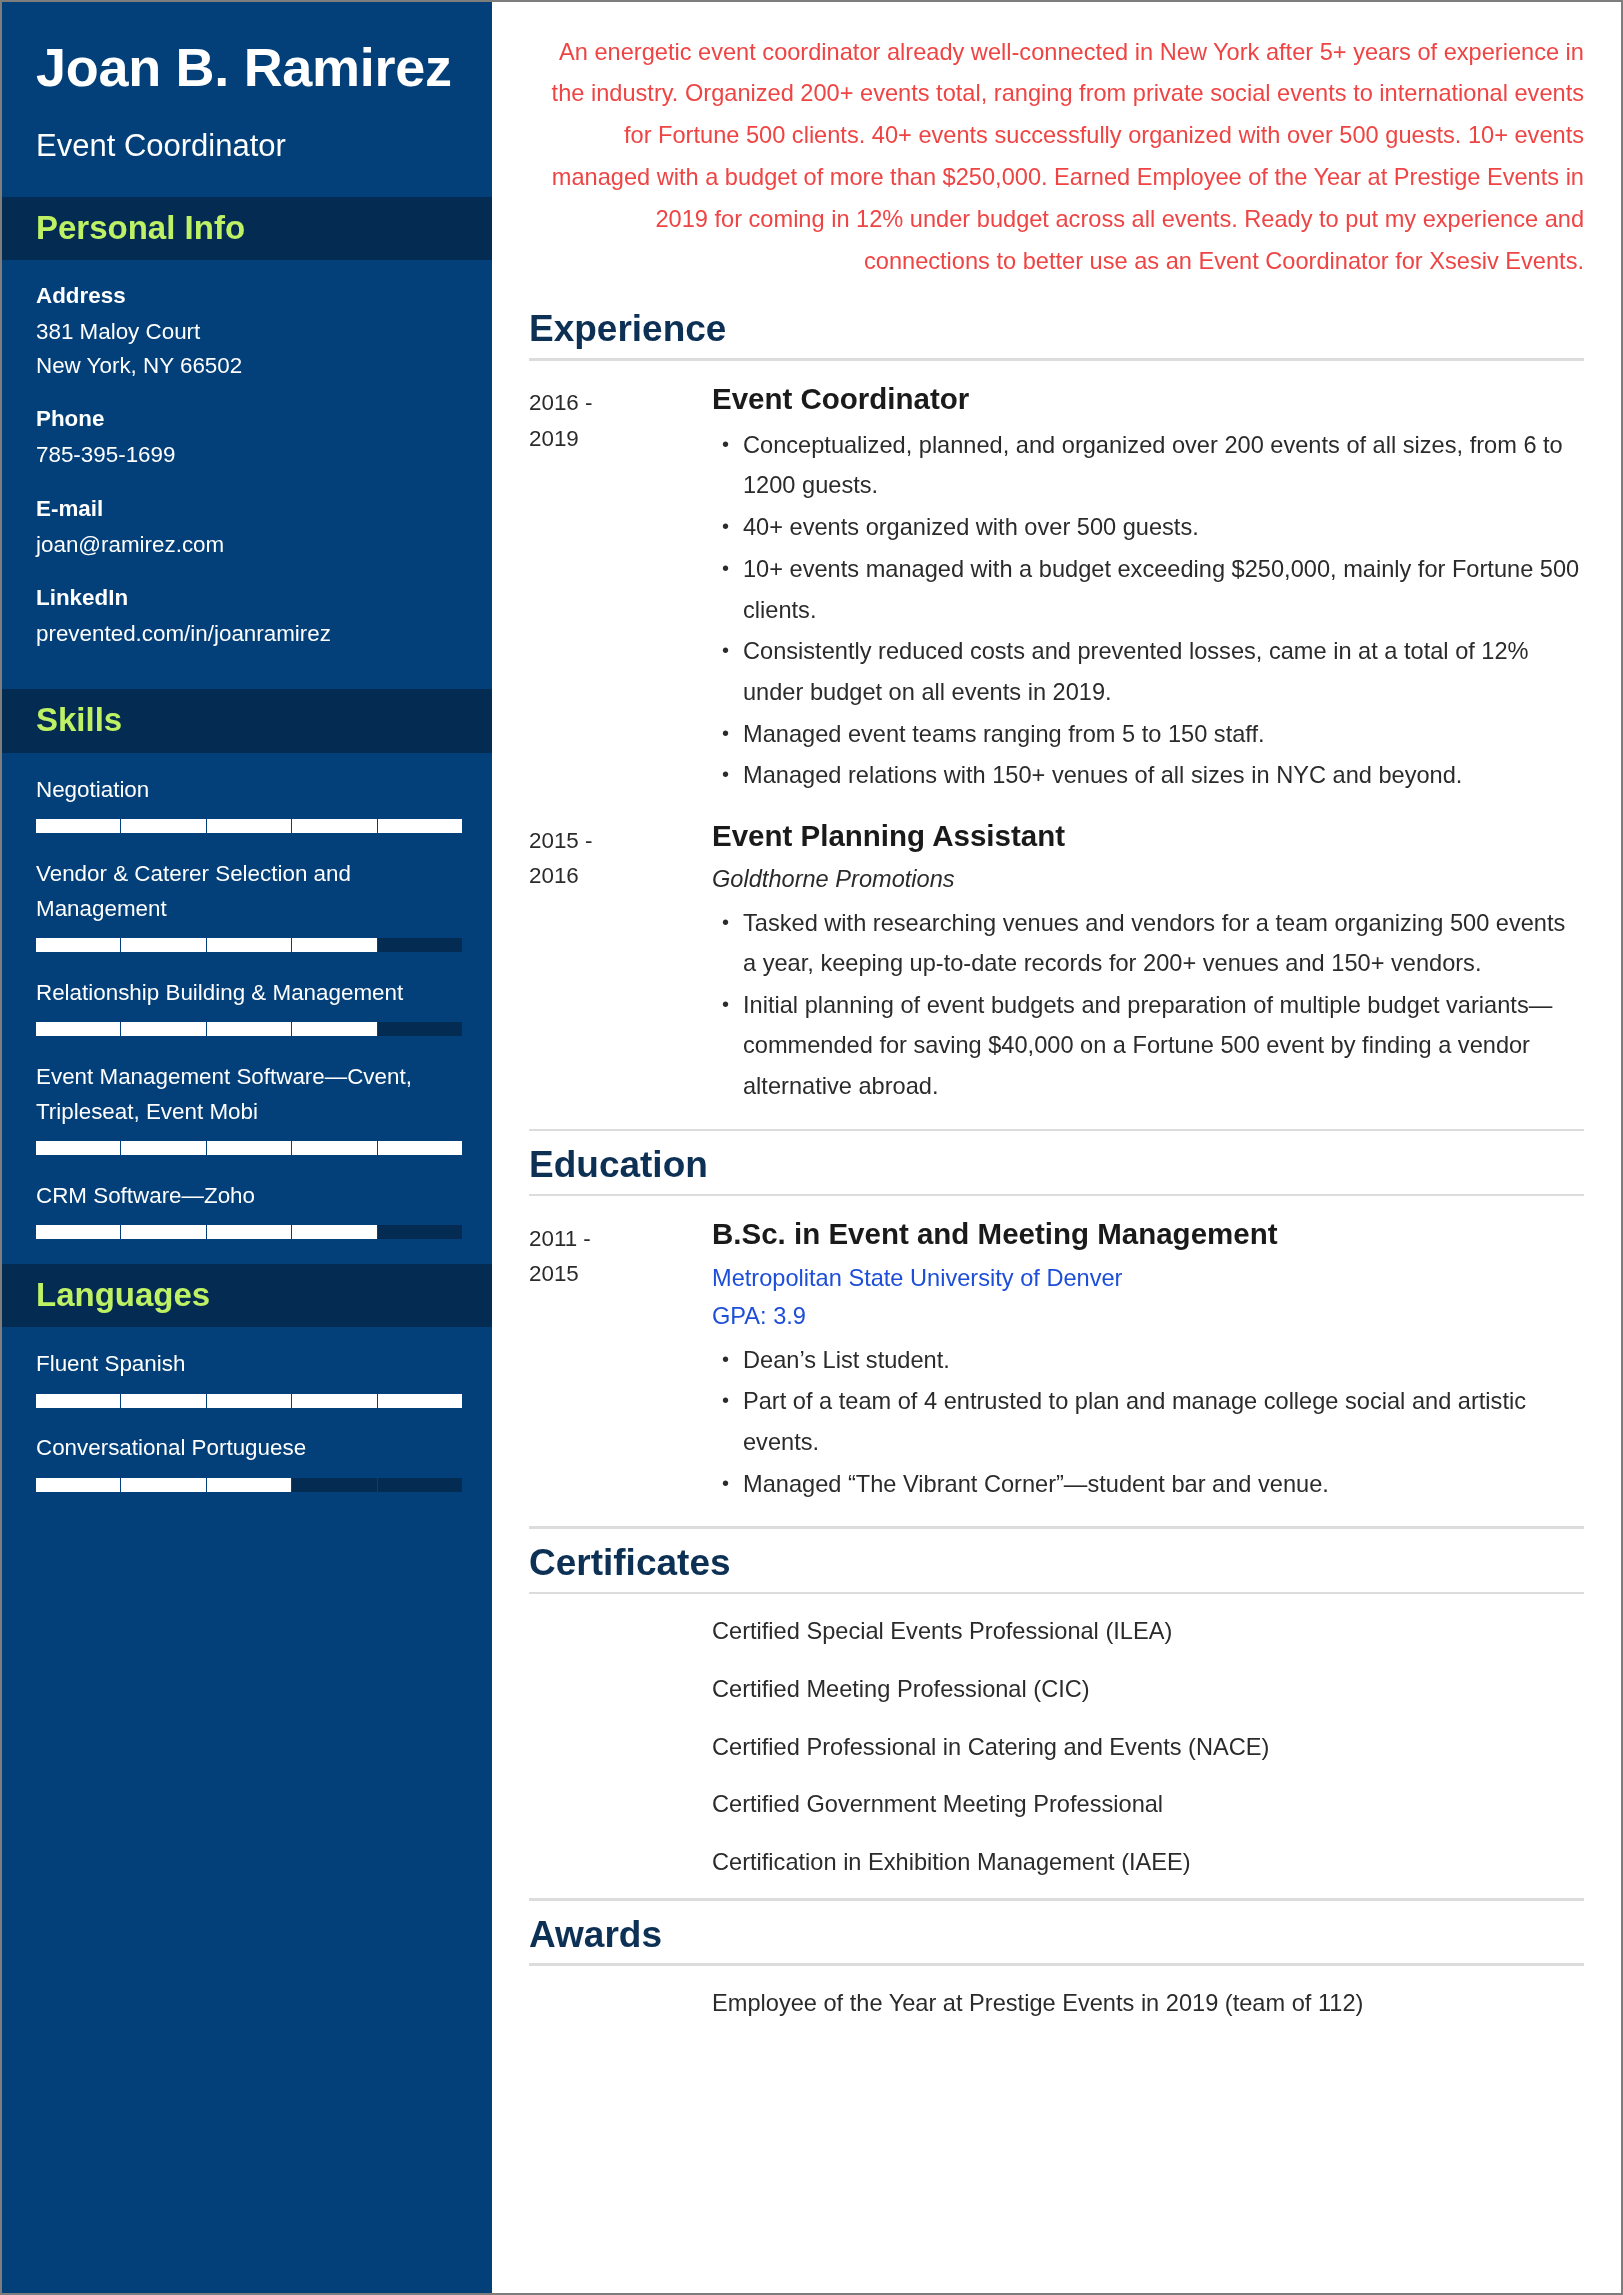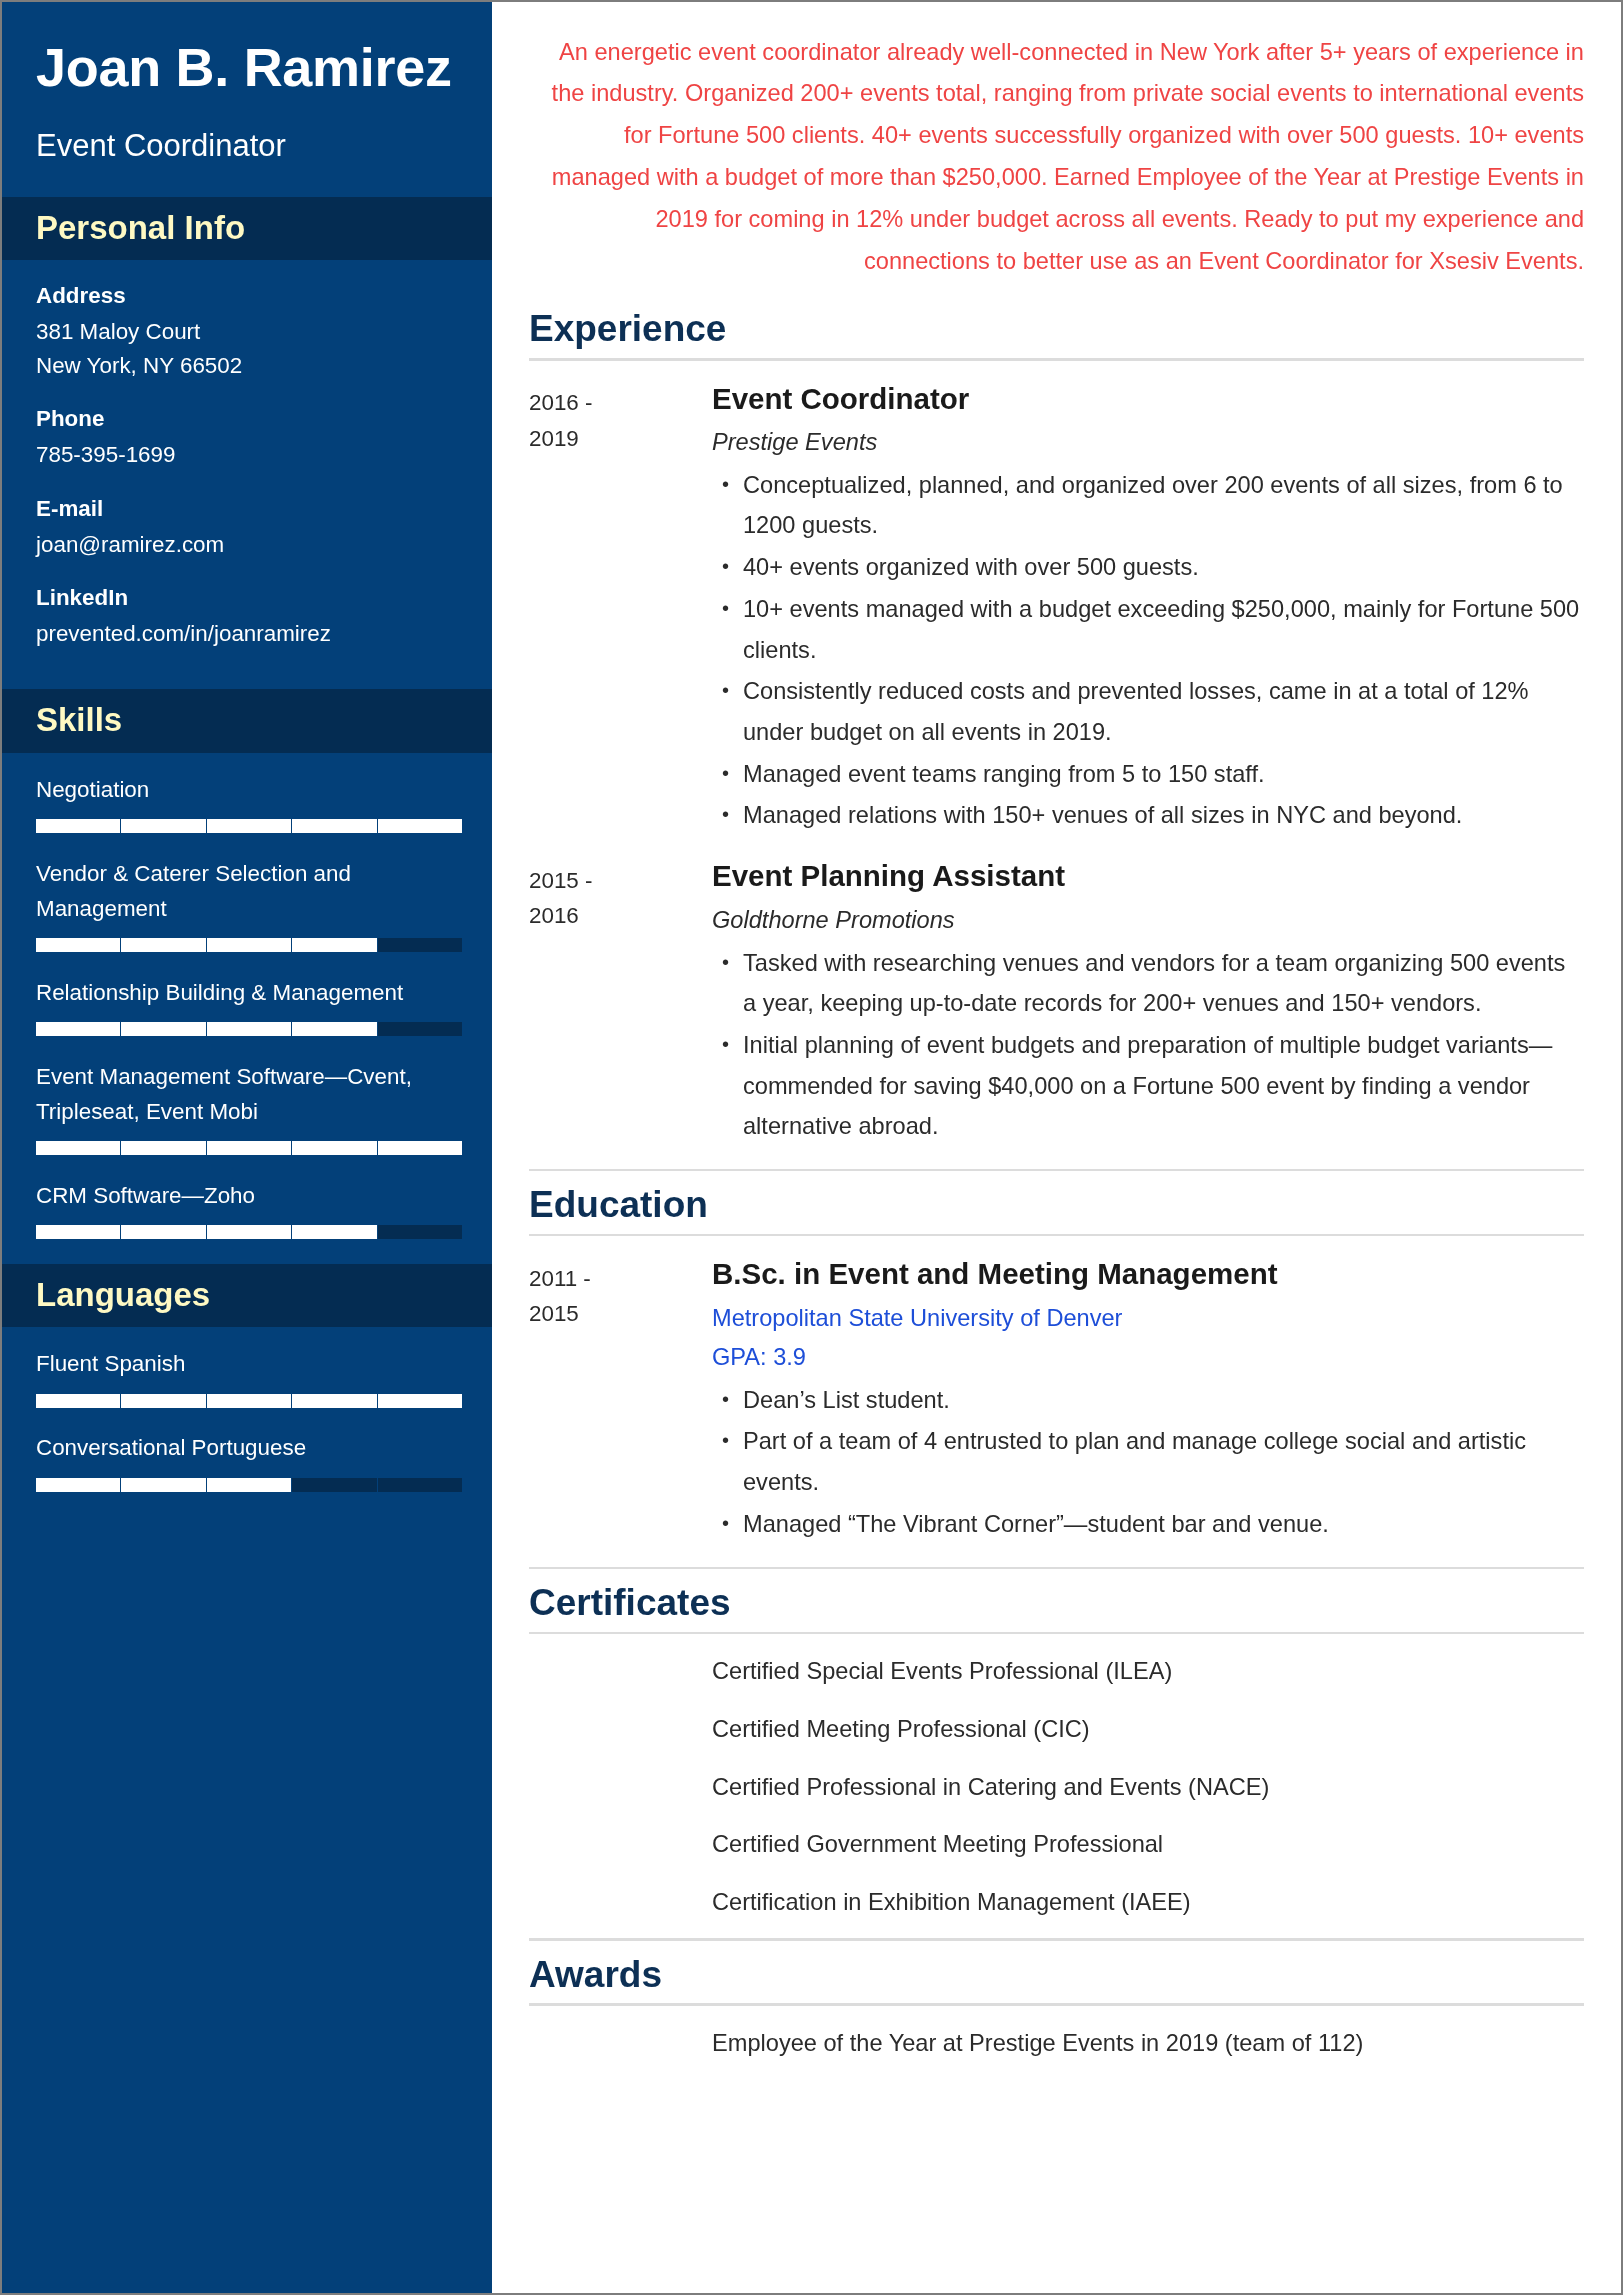--- a/index.html
+++ b/index.html
@@ -55,21 +55,21 @@
   .side-section-header {
     background: #042c52;
     padding: 13px 34px 14px 34px;
     box-sizing: border-box;
   }
   .side-section-header h2 {
     margin: 0;
     font-size: 33px;
     font-weight: bold;
     line-height: 1.1;
-    color: #fef9c3;
+    color: #bef264;
   }
 
   .side-body {
     padding: 20px 34px 17.7px 34px;
   }
 
   .contact-group { margin-bottom: 21px; }
   .contact-label {
     font-size: 22.4px;
     font-weight: bold;
@@ -362,21 +362,20 @@
       <h2 class="section-title">Experience</h2>
       <div class="rule"></div>
       <div id="experience-entries">
           <div class="entry">
             <div class="entry-dates">
               <span>2016 -</span>
               <span>2019</span>
             </div>
             <div class="entry-body">
               <div class="entry-title">Event Coordinator</div>
-              <div class="entry-sub">Prestige Events</div>
               <ul class="bullets">
                 <li>Conceptualized, planned, and organized over 200 events of all sizes, from 6 to 1200 guests.</li>
                 <li>40+ events organized with over 500 guests.</li>
                 <li>10+ events managed with a budget exceeding $250,000, mainly for Fortune 500 clients.</li>
                 <li>Consistently reduced costs and prevented losses, came in at a total of 12% under budget on all events in 2019.</li>
                 <li>Managed event teams ranging from 5 to 150 staff.</li>
                 <li>Managed relations with 150+ venues of all sizes in NYC and beyond.</li>
               </ul>
             </div>
           </div>

